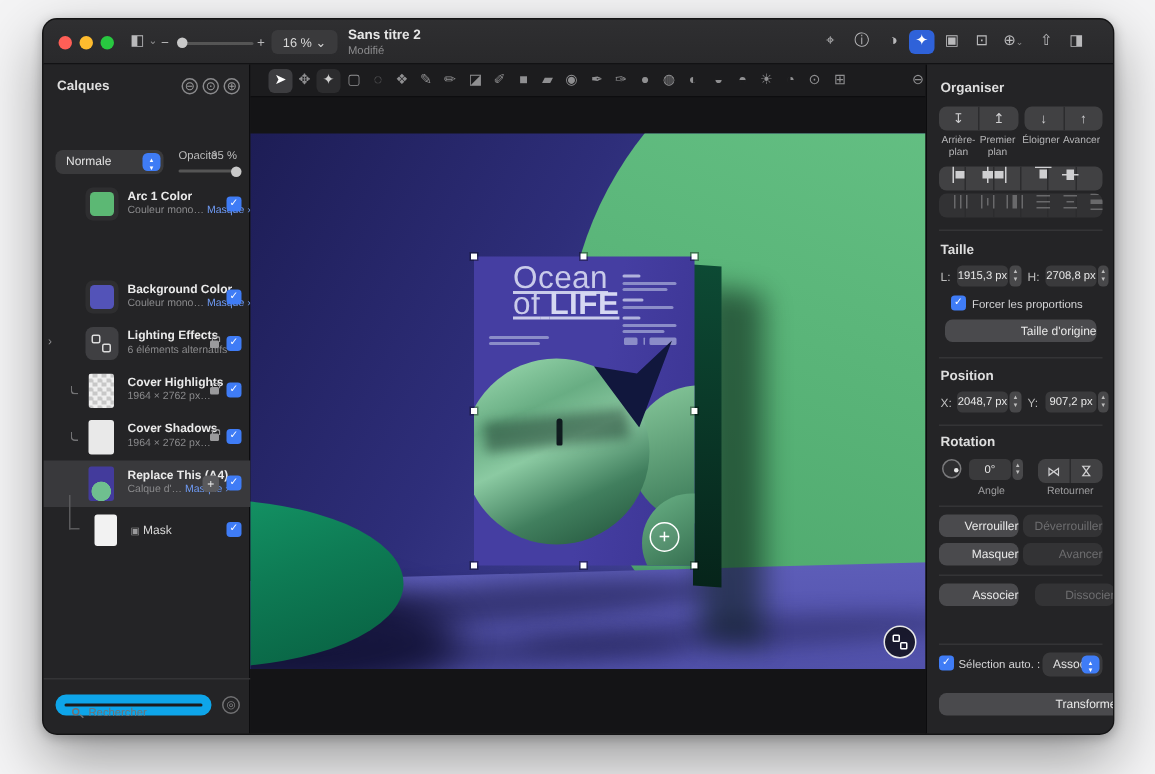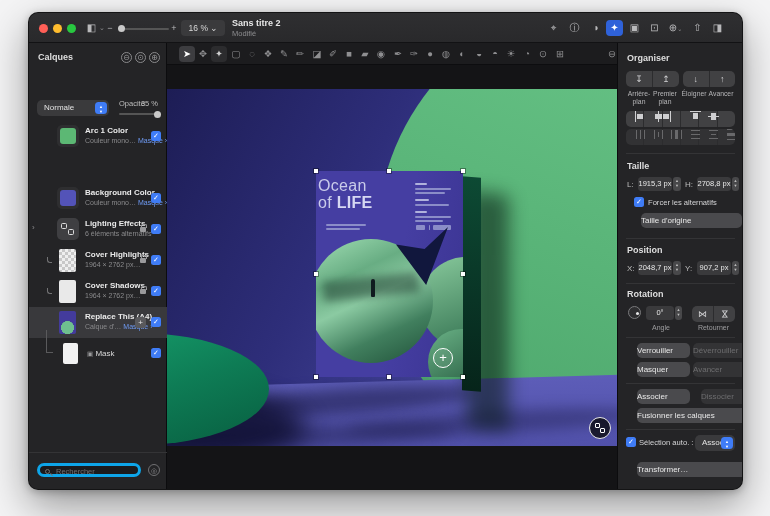--- a/index.html
+++ b/index.html
@@ -31,21 +31,21 @@
   
   .artwork { position:absolute; left:0; top:46px; width:452px; height:357px; overflow:hidden; background:linear-gradient(118deg,#1d1d55 0%,#2e2e7a 38%,#4a4aa4 78%,#5a5ab5 100%); }
   .green-circle { position:absolute; left:210px; top:-90px; width:480px; height:480px; border-radius:50%; background:linear-gradient(200deg,#68c487 12%,#4da76c 90%); }
   .floor { position:absolute; left:-20px; top:292px; width:500px; height:110px; background:linear-gradient(180deg,#5d5db8,#4a4aa2); transform:rotate(-1.6deg); }
   .floor-shadow { position:absolute; background:#191945; filter:blur(7px); opacity:.55; border-radius:50%; }
   .pedestal { position:absolute; left:-160px; top:244px; width:262px; height:112px; border-radius:50%; background:linear-gradient(160deg,#17a06d 8%,#0e7c55 55%,#085e40 100%); }
   .pedestal-shadow { position:absolute; left:-170px; top:298px; width:310px; height:80px; border-radius:50%; background:#0a0a28; filter:blur(12px); opacity:.8; }
   .poster-side { position:absolute; left:295px; top:88px; width:19px; height:214px; background:linear-gradient(180deg,#0d4a34,#06241a); transform:skewY(4deg); }
   .poster-cast { position:absolute; left:300px; top:104px; width:42px; height:236px; background:#051810; filter:blur(9px); opacity:.55; transform:skewY(6deg); }
   .poster { position:absolute; left:149px; top:82px; width:147px; height:206px; background:linear-gradient(100deg,#453ea2 55%,#3b3492 100%); overflow:hidden; }
-  .poster-title { position:absolute; left:2px; top:6px; color:#c9cbea; font-size:16px; line-height:17px; font-weight:300; letter-spacing:.3px; }
+  .poster-title { position:absolute; left:26px; top:6px; color:#c9cbea; font-size:21px; line-height:17px; font-weight:300; letter-spacing:.3px;text-decoration:underline; }
   .poster-title b { font-weight:bold; color:#d6d8f2; }
   .pbar { position:absolute; height:2px; background:#8b8dc8; border-radius:1px; }
   .photo-circle { position:absolute; left:-7px; top:68px; width:124px; height:124px; border-radius:50%;
       background:linear-gradient(155deg,#9bd9af 4%,#68ad83 30%,#8bcaa2 48%,#417f5e 72%,#1f5038 100%); }
   .photo-circle::after { content:""; position:absolute; left:14px; top:38px; width:96px; height:20px; background:rgba(16,40,30,.45); filter:blur(4px); transform:rotate(-6deg); }
   .figure { position:absolute; left:62px; top:40px; width:4px; height:18px; background:#10131f; border-radius:2px 2px 1px 1px; }
   .arc-right1 { position:absolute; left:104px; top:86px; width:92px; height:92px; border-radius:50%; background:linear-gradient(160deg,#7fc094 10%,#2e6c4c 95%); }
   .arc-right2 { position:absolute; left:112px; top:158px; width:66px; height:66px; border-radius:50%; background:linear-gradient(150deg,#6ab286,#1d4f37); }
   .fin { position:absolute; left:80px; top:56px; width:52px; height:58px; background:#11173d; clip-path:polygon(100% 0, 58% 100%, 0 30%, 55% 38%); }
   .handle { position:absolute; width:4px; height:4px; background:#fff; outline:1px solid rgba(0,0,0,.35); }
@@ -69,40 +69,40 @@
   .swatch { position:absolute; left:3px; top:3px; width:16px; height:16px; border-radius:3px; }
   .lname { position:absolute; left:56px; top:5px; color:#eaeaea; font-size:8px; font-weight:bold; white-space:nowrap; }
   .lsub { position:absolute; left:56px; top:16px; color:#8a8a8c; font-size:7px; white-space:nowrap; }
   .lmask { color:#6f9bf5; }
   .chk { position:absolute; right:6px; top:10px; width:10px; height:10px; background:#3f7cf6; border-radius:2.5px; color:#fff; font-size:7px; line-height:10px; text-align:center; }
   .lockic { position:absolute; right:21px; top:13px; width:6px; height:5px; background:#9a9a9c; border-radius:1px; }
   .lockic::before { content:""; position:absolute; left:1px; top:-3px; width:4px; height:3px; border:1px solid #9a9a9c; border-bottom:none; border-radius:2px 2px 0 0; }
   .disclose { position:absolute; left:3px; top:9px; color:#8d8d8f; font-size:8px; }
   .clipmark { position:absolute; left:18px; top:12px; width:5px; height:6px; border-left:1px solid #737375; border-bottom:1px solid #737375; border-radius:0 0 0 3px; }
   .treeline { position:absolute; left:17px; top:-8px; width:7px; height:23px; border-left:1px solid #5a5a5c; border-bottom:1px solid #5a5a5c; }
-  .searchwrap { position:absolute; left:8px; bottom:12px; width:104px; height:14px; background:#1b1b1d; border:3px solid #0ea5e9; border-radius:7px; color:#717173; font-size:7.5px; line-height:12px; padding-left:16px; }
+  .searchwrap { position:absolute; left:8px; bottom:12px; width:104px; height:14px; background:#1b1b1d; border:6px solid #0ea5e9; border-radius:7px; color:#717173; font-size:7.5px; line-height:12px; padding-left:16px; }
   .mag { position:absolute; left:5px; top:3px; width:5px; height:5px; border:1px solid #717173; border-radius:50%; }
   .mag::after { content:""; position:absolute; left:4px; top:4px; width:3px; height:1px; background:#717173; transform:rotate(45deg); }
   .filterbtn { position:absolute; right:6px; bottom:13px; width:12px; height:12px; border:1px solid #707072; border-radius:50%; color:#909092; font-size:7px; line-height:11px; text-align:center; }
 
   
   .sec-title { position:absolute; left:9px; color:#dedede; font-size:9px; font-weight:bold; }
   .seg { position:absolute; height:16px; background:#414143; border-radius:5px; display:flex; overflow:hidden; }
   .seg > span { flex:1; border-right:1px solid #2c2c2e; color:#d0d0d2; font-size:9px; line-height:16px; text-align:center; }
   .seg > span:last-child { border-right:none; }
   .seg.dim > span { color:#69696b; }
   .seg.dim { background:#323234; }
   .arr-label { position:absolute; width:28px; color:#b5b5b7; font-size:6.8px; line-height:7.5px; text-align:center; }
   .divider { position:absolute; left:8px; width:109px; height:1px; background:#343436; }
   .fld-label { position:absolute; color:#bdbdbd; font-size:8px; }
   .fld { position:absolute; height:14px; background:#3a3a3c; border-radius:3.5px; color:#e8e8e8; font-size:7.5px; line-height:14px; text-align:center; }
   .stepper { position:absolute; width:8px; height:14px; background:#48484a; border-radius:3px; color:#bdbdbd; font-size:4px; line-height:4.5px; text-align:center; padding-top:2px; }
   .rchk { position:absolute; width:10px; height:10px; background:#3f7cf6; border-radius:2.5px; color:#fff; font-size:7px; line-height:10px; text-align:center; }
   .rchk-label { position:absolute; color:#d5d5d7; font-size:7.6px; }
-  .btn { position:absolute; height:15px; background:#4a4a4d; border-radius:5px; color:#e8e8e8; font-size:8px; line-height:15px; text-align:left;margin-left:11px; }
+  .btn { position:absolute; height:15px; background:#4a4a4d; border-radius:5px; color:#e8e8e8; font-size:8px; line-height:15px; text-align:right; }
   .btn.disabled { background:#333335; color:#6d6d6f; }
   .dial { position:absolute; width:13px; height:13px; border:1px solid #7a7a7c; border-radius:50%; background:#2e2e30; }
   .dial::after { content:""; position:absolute; right:1.5px; top:5px; width:3px; height:3px; background:#e8e8e8; border-radius:50%; }
   .cap-label { position:absolute; color:#9d9d9f; font-size:7px; text-align:center; }
   .al { position:relative; width:11px; height:11px; margin:2.5px auto; }
   .al i { position:absolute; background:#cfcfd1; }
   .seg.dim .al i { background:#69696b; }
 </style>
 </head>
 <body>
@@ -343,21 +343,21 @@
 
     <div class="divider" style="top:110px"></div>
     <div class="sec-title" style="top:118px">Taille</div>
     <span class="fld-label" style="left:9px;top:137px">L:</span>
     <div class="fld" style="left:20px;top:134px;width:34px">1915,3 px</div>
     <div class="stepper" style="left:55px;top:134px">▲<br>▼</div>
     <span class="fld-label" style="left:67px;top:137px">H:</span>
     <div class="fld" style="left:79px;top:134px;width:34px">2708,8 px</div>
     <div class="stepper" style="left:114px;top:134px;width:7px">▲<br>▼</div>
     <div class="rchk" style="left:16px;top:154px">✓</div>
-    <div class="rchk-label" style="left:30px;top:155px">Forcer les alternatifs</div>
+    <div class="rchk-label" style="left:30px;top:155px">Forcer les proportions</div>
     <div class="btn" style="left:12px;top:170px;width:101px">Taille d'origine</div>
 
     <div class="divider" style="top:195px"></div>
     <div class="sec-title" style="top:202px">Position</div>
     <span class="fld-label" style="left:9px;top:221px">X:</span>
     <div class="fld" style="left:20px;top:218px;width:34px">2048,7 px</div>
     <div class="stepper" style="left:55px;top:218px">▲<br>▼</div>
     <span class="fld-label" style="left:67px;top:221px">Y:</span>
     <div class="fld" style="left:79px;top:218px;width:34px">907,2 px</div>
     <div class="stepper" style="left:114px;top:218px;width:7px">▲<br>▼</div>
@@ -375,21 +375,20 @@
     <div class="cap-label" style="left:74px;top:281px;width:43px">Retourner</div>
 
     <div class="divider" style="top:294px"></div>
     <div class="btn" style="left:8px;top:300px;width:53px">Verrouiller</div>
     <div class="btn disabled" style="left:64px;top:300px;width:53px">Déverrouiller</div>
     <div class="btn" style="left:8px;top:319px;width:53px">Masquer</div>
     <div class="btn disabled" style="left:64px;top:319px;width:53px">Avancer</div>
     <div class="divider" style="top:340px"></div>
     <div class="btn" style="left:8px;top:346px;width:53px">Associer</div>
     <div class="btn disabled" style="left:72px;top:346px;width:53px">Dissocier</div>
-    <div class="btn" style="left:8px;top:365px;width:109px">Fusionner les calques</div>
 
     <div class="divider" style="top:386px"></div>
     <div class="rchk" style="left:8px;top:394px">✓</div>
     <div class="rchk-label" style="left:21px;top:395px">Sélection auto. :</div>
     <div class="blend-select" style="left:77px;top:392px;width:40px;position:absolute">
       <span>Associer</span>
       <span class="sel-cap">▲<br>▼</span>
     </div>
 
     <div class="btn" style="left:8px;bottom:12px;width:129px">Transformer…</div>

